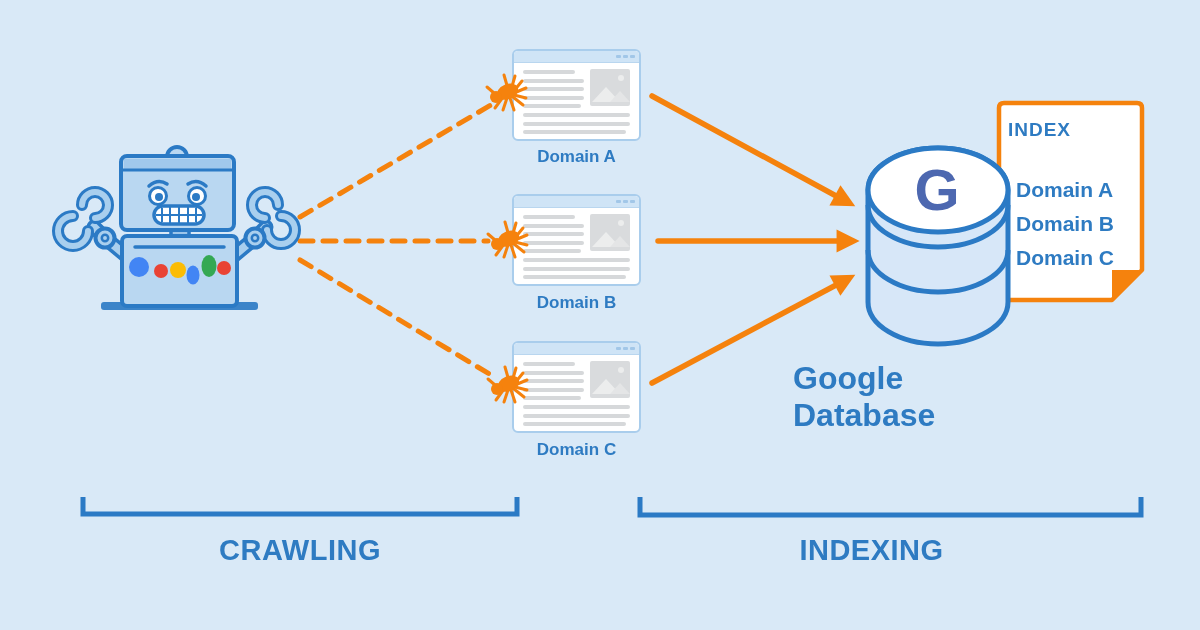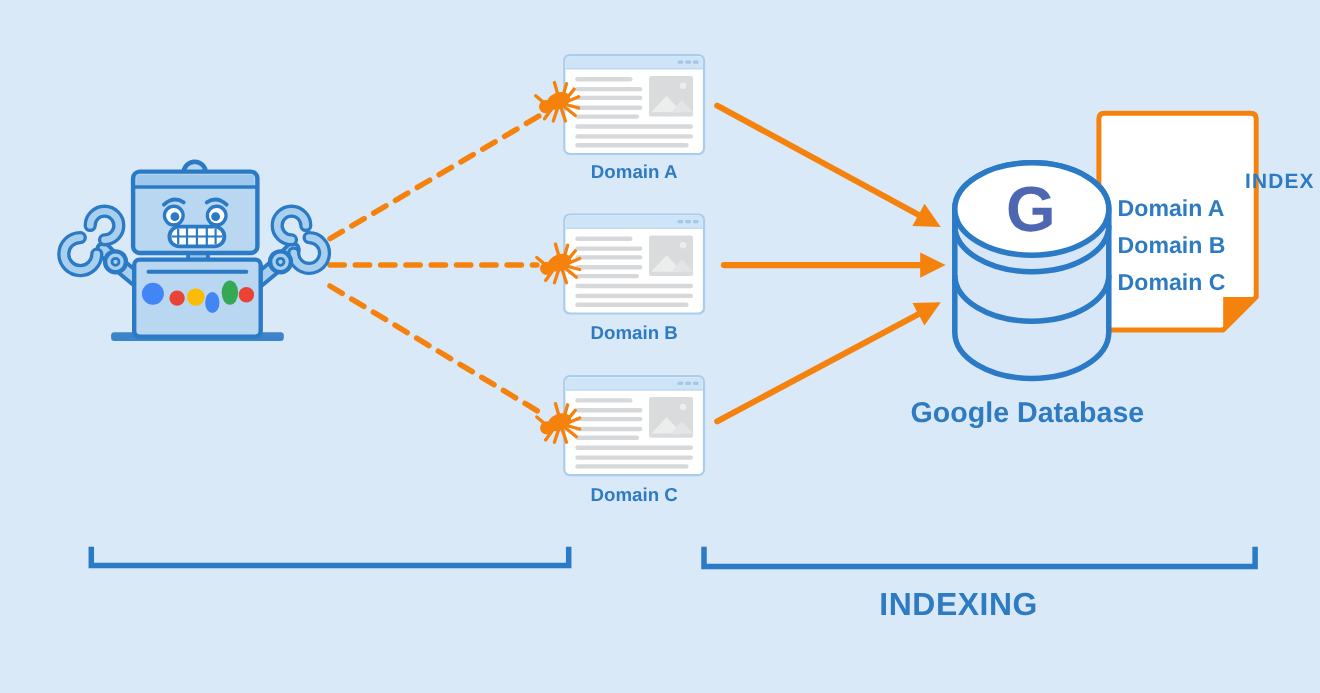--- a/index.html
+++ b/index.html
@@ -43,22 +43,22 @@
     position:absolute;right:0px;bottom:4px;width:0;height:0;
     border-left:10px solid transparent;border-right:10px solid transparent;
     border-bottom:11px solid #e4e5e6;
   }
   .full-lines{display:flex;flex-direction:column;gap:4.5px;margin-top:5px;}
 
   
   .lbl{position:absolute;color:#2e7bc2;font-weight:bold;}
   .domain-label{left:512px;width:129px;text-align:center;font-size:17px;}
   .dl-a{top:147px;} .dl-b{top:293px;} .dl-c{top:440px;}
-  .db-label{left:814px;width:240px;top:360px;text-align:center;font-size:26px;}
-  .index-title{left:1052px;width:143px;top:119px;text-align:right;font-size:19px;letter-spacing:1px;margin-top:36px;}
+  .db-label{left:793px;width:240px;top:360px;font-size:32px;}
+  .index-title{left:968px;width:143px;top:119px;text-align:center;font-size:19px;letter-spacing:1px;}
   .index-entry{left:1016px;font-size:21px;}
   .ie-0{top:178px;} .ie-1{top:212px;} .ie-2{top:246px;}
   .stage-label{top:534px;text-align:center;font-size:29px;letter-spacing:0.5px;}
   .stage-crawling{left:83px;width:434px;}
   .stage-indexing{left:621px;width:501px;}
 </style>
 </head>
 <body>
 
 <div class="canvas">
@@ -272,14 +272,15 @@
   <div class="lbl domain-label dl-b">Domain B</div>
   <div class="lbl domain-label dl-c">Domain C</div>
 
   <div class="lbl db-label">Google Database</div>
 
   <div class="lbl index-title">INDEX</div>
   <div class="lbl index-entry ie-0">Domain A</div>
   <div class="lbl index-entry ie-1">Domain B</div>
   <div class="lbl index-entry ie-2">Domain C</div>
 
+  <div class="lbl stage-label stage-crawling">CRAWLING</div>
   <div class="lbl stage-label stage-indexing">INDEXING</div>
 </div>
 
 </body></html>

